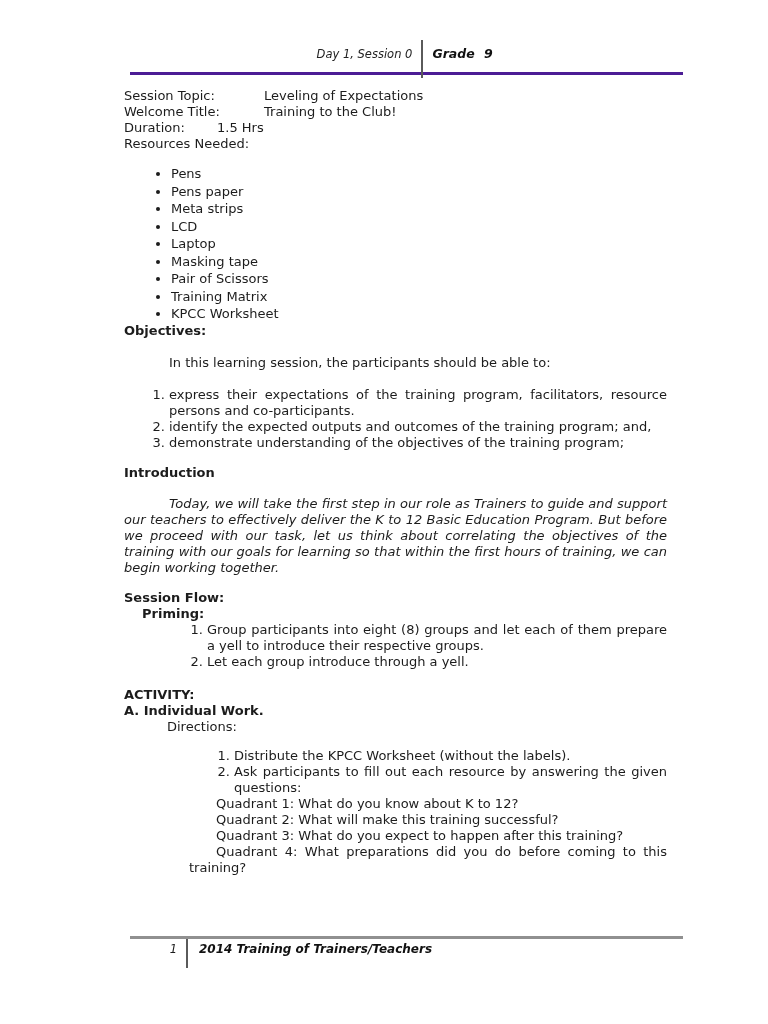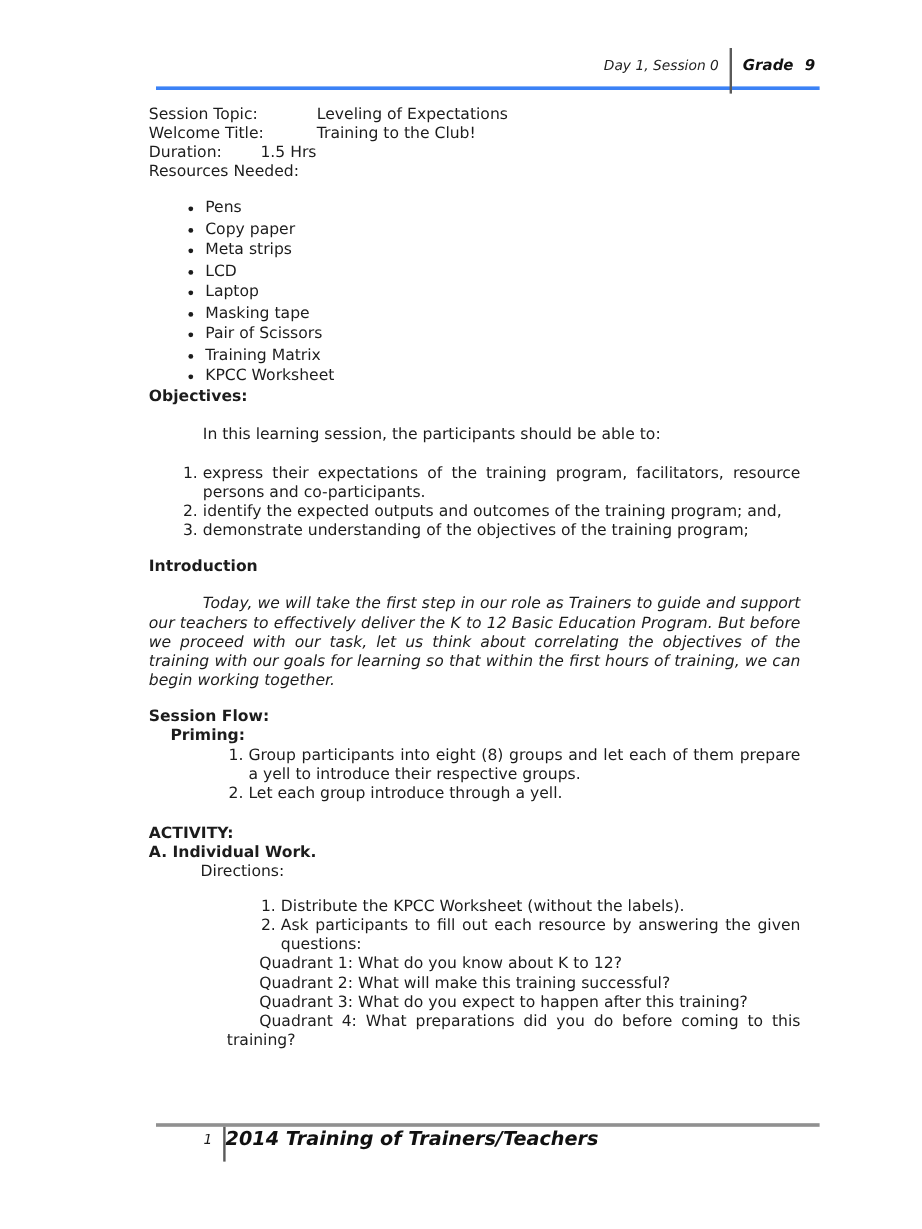--- a/index.html
+++ b/index.html
@@ -12,22 +12,22 @@
     color: #1c1c1c;
     position: relative;
     overflow: hidden;
   }
   .page { position: absolute; inset: 0; background: #ffffff; }
 
   
   .header {
     position: absolute; top: 40px; left: 130px; right: 85px;
     height: 32px;
-    border-bottom: 3px solid #3b82f6;
-    display: flex; justify-content: flex-end; align-items: flex-end;
+    border-bottom: 3px solid #4c1d95;
+    display: flex; justify-content: center; align-items: flex-end;
     overflow: visible;
   }
   .hdr-session {
     font-style: italic; font-size: 11.5px; line-height: 14px;
     padding-bottom: 11px; padding-right: 9px; color: #222;
   }
   .hdr-vline {
     width: 2px; height: 38px; background: #5a5a5a;
     align-self: flex-start; margin-bottom: -6px;
   }
@@ -87,22 +87,22 @@
     position: absolute; top: 936px; left: 130px; right: 85px;
     border-top: 3px solid #909090;
     display: flex; align-items: stretch;
   }
   .ftr-num {
     width: 47px; flex: 0 0 auto; text-align: right; padding-right: 9px;
     font-style: italic; font-size: 11.5px; line-height: 14px; padding-top: 3px;
   }
   .ftr-vline { width: 2px; background: #5a5a5a; height: 29px; flex: 0 0 auto; }
   .ftr-text {
-    padding-top: 3px;
-    font-style: italic; font-weight: bold; font-size: 16px; line-height: 14px;
+    padding-left: 11px; padding-top: 3px;
+    font-style: italic; font-weight: bold; font-size: 12px; line-height: 14px;
     color: #111;
   }
 </style>
 </head>
 <body>
 
 <div class="page">
 
   <div class="header">
     <span class="hdr-session">Day 1, Session 0</span>
@@ -124,21 +124,21 @@
       <span class="meta-label">Duration:</span>
       <span class="meta-value">1.5 Hrs</span>
     </div>
     <div class="meta-row">
       <span class="meta-label">Resources Needed:</span>
       <span class="meta-value"></span>
     </div>
 
     <ul class="resources">
       <li>Pens</li>
-      <li>Copy paper</li>
+      <li>Pens paper</li>
       <li>Meta strips</li>
       <li>LCD</li>
       <li>Laptop</li>
       <li>Masking tape</li>
       <li>Pair of Scissors</li>
       <li>Training Matrix</li>
       <li>KPCC  Worksheet</li>
     </ul>
 
     <p class="h-bold h-objectives">Objectives:</p>

